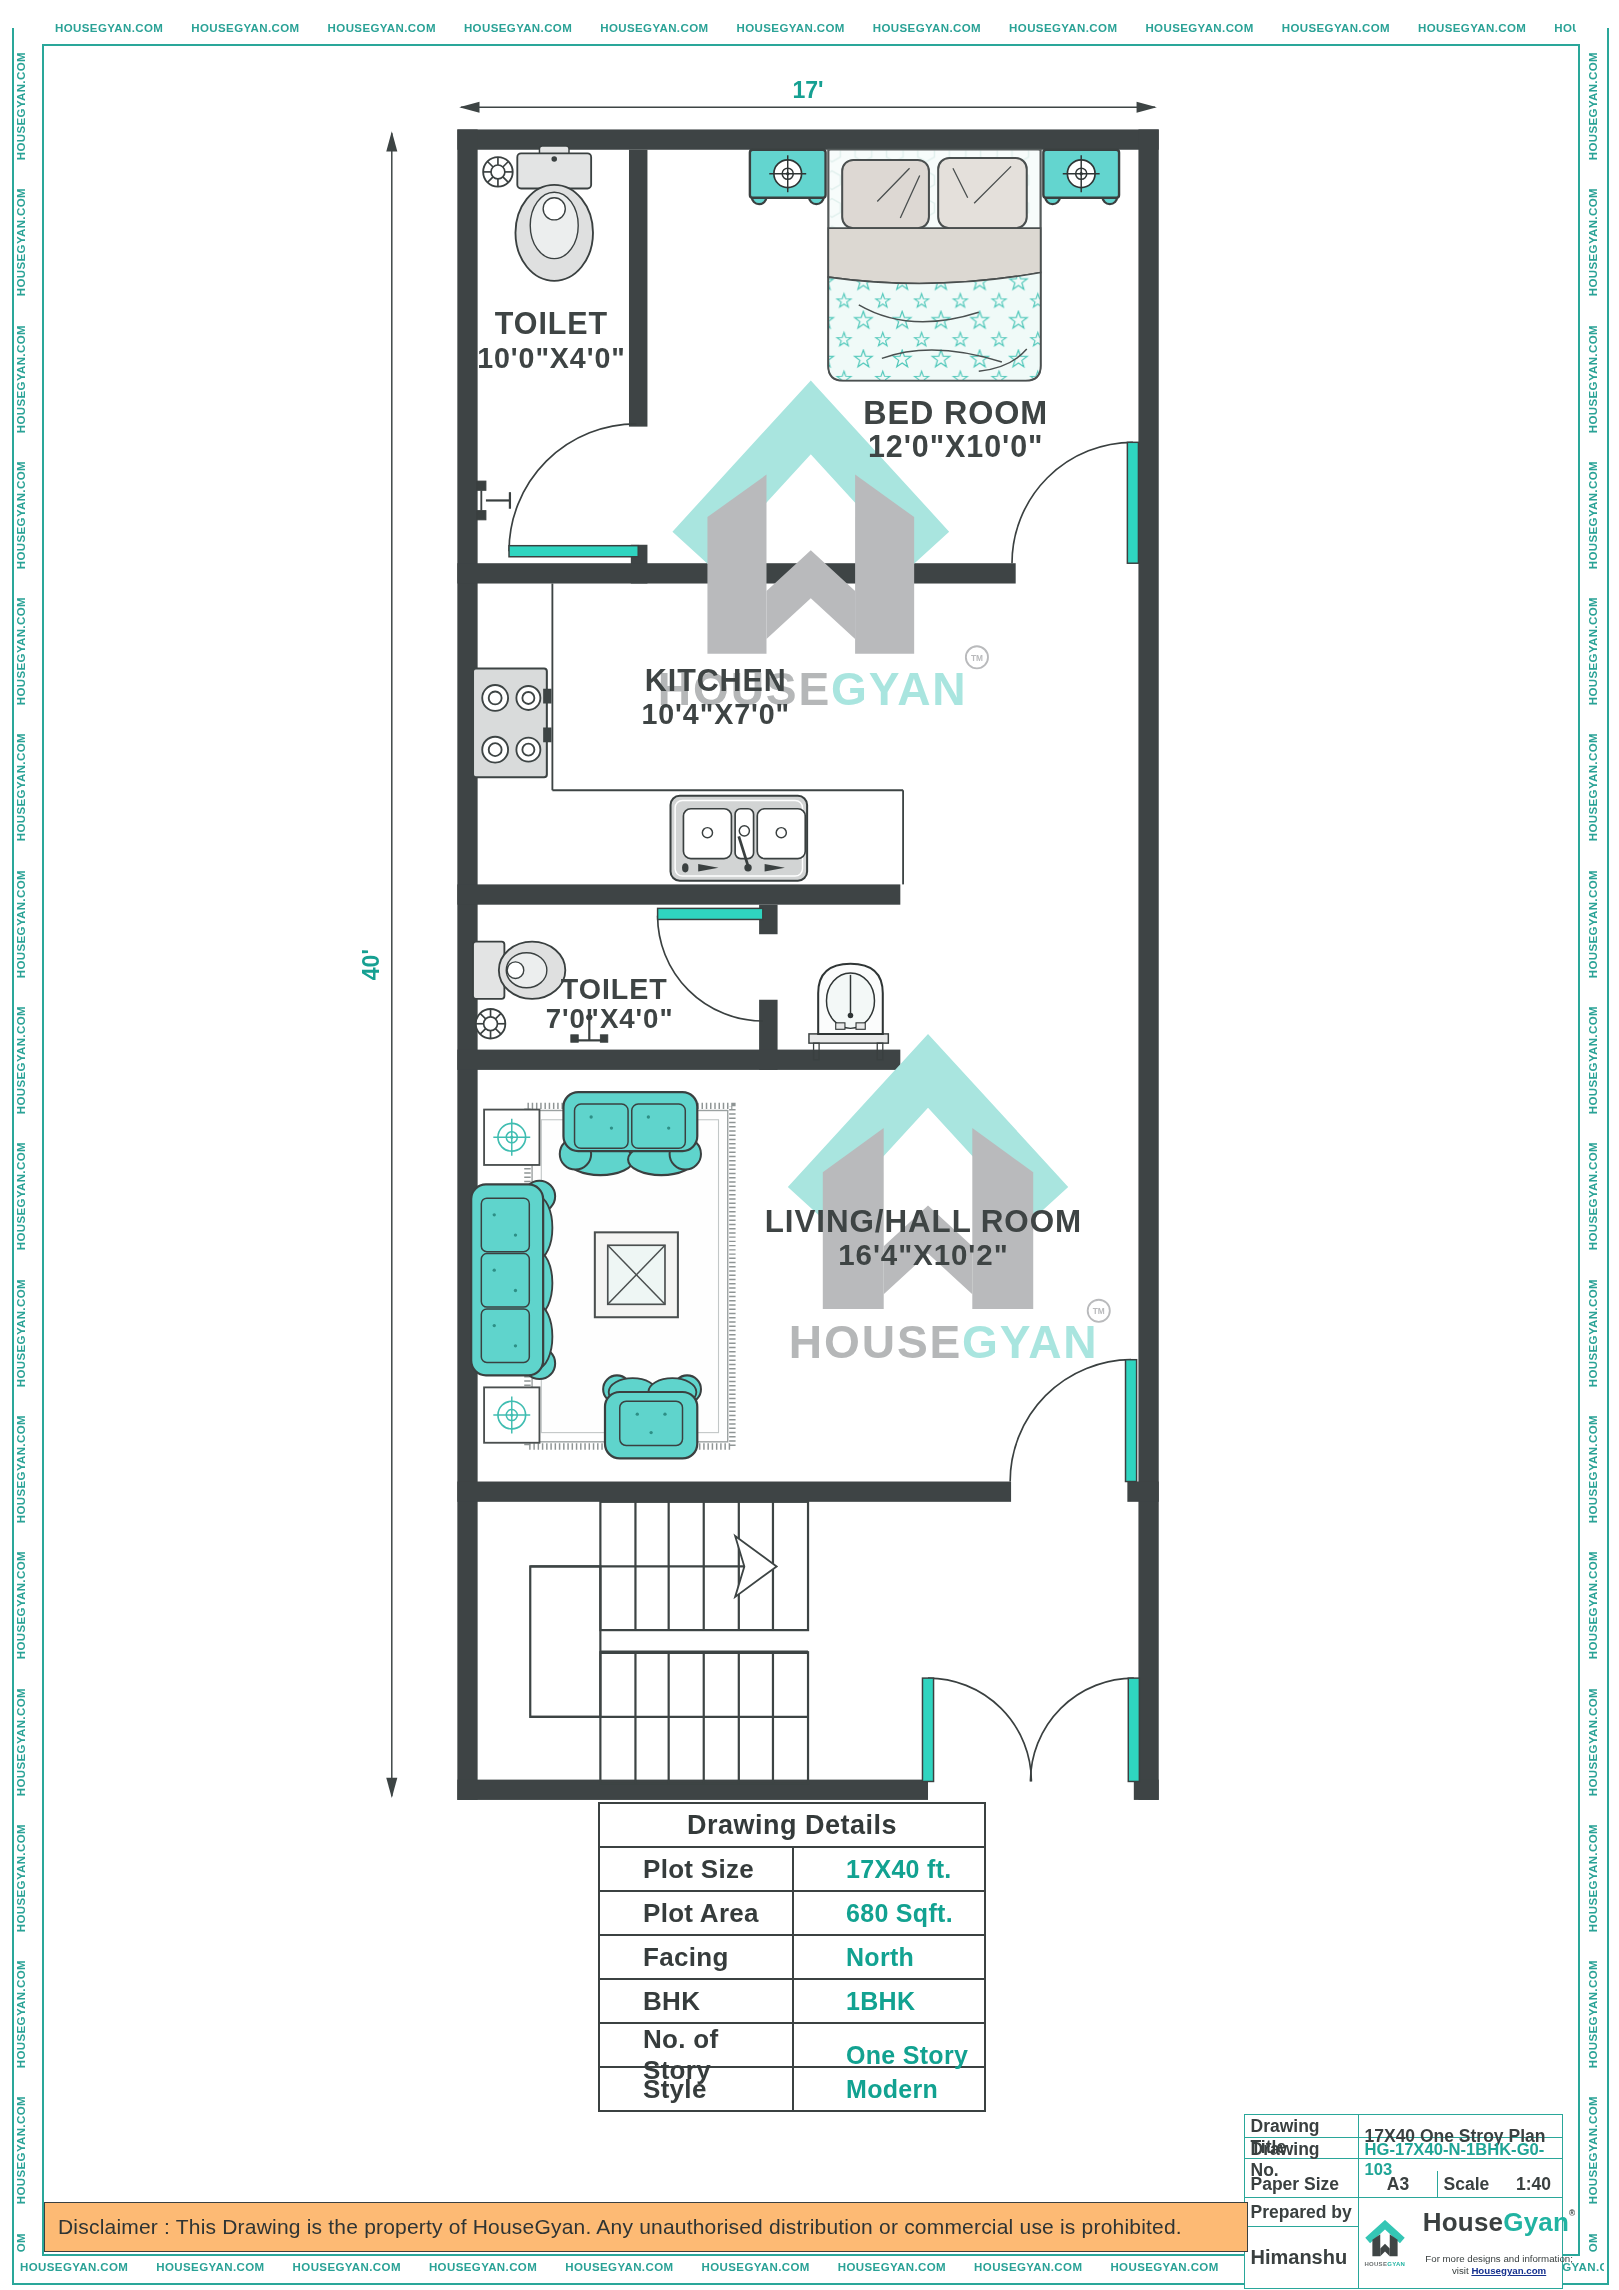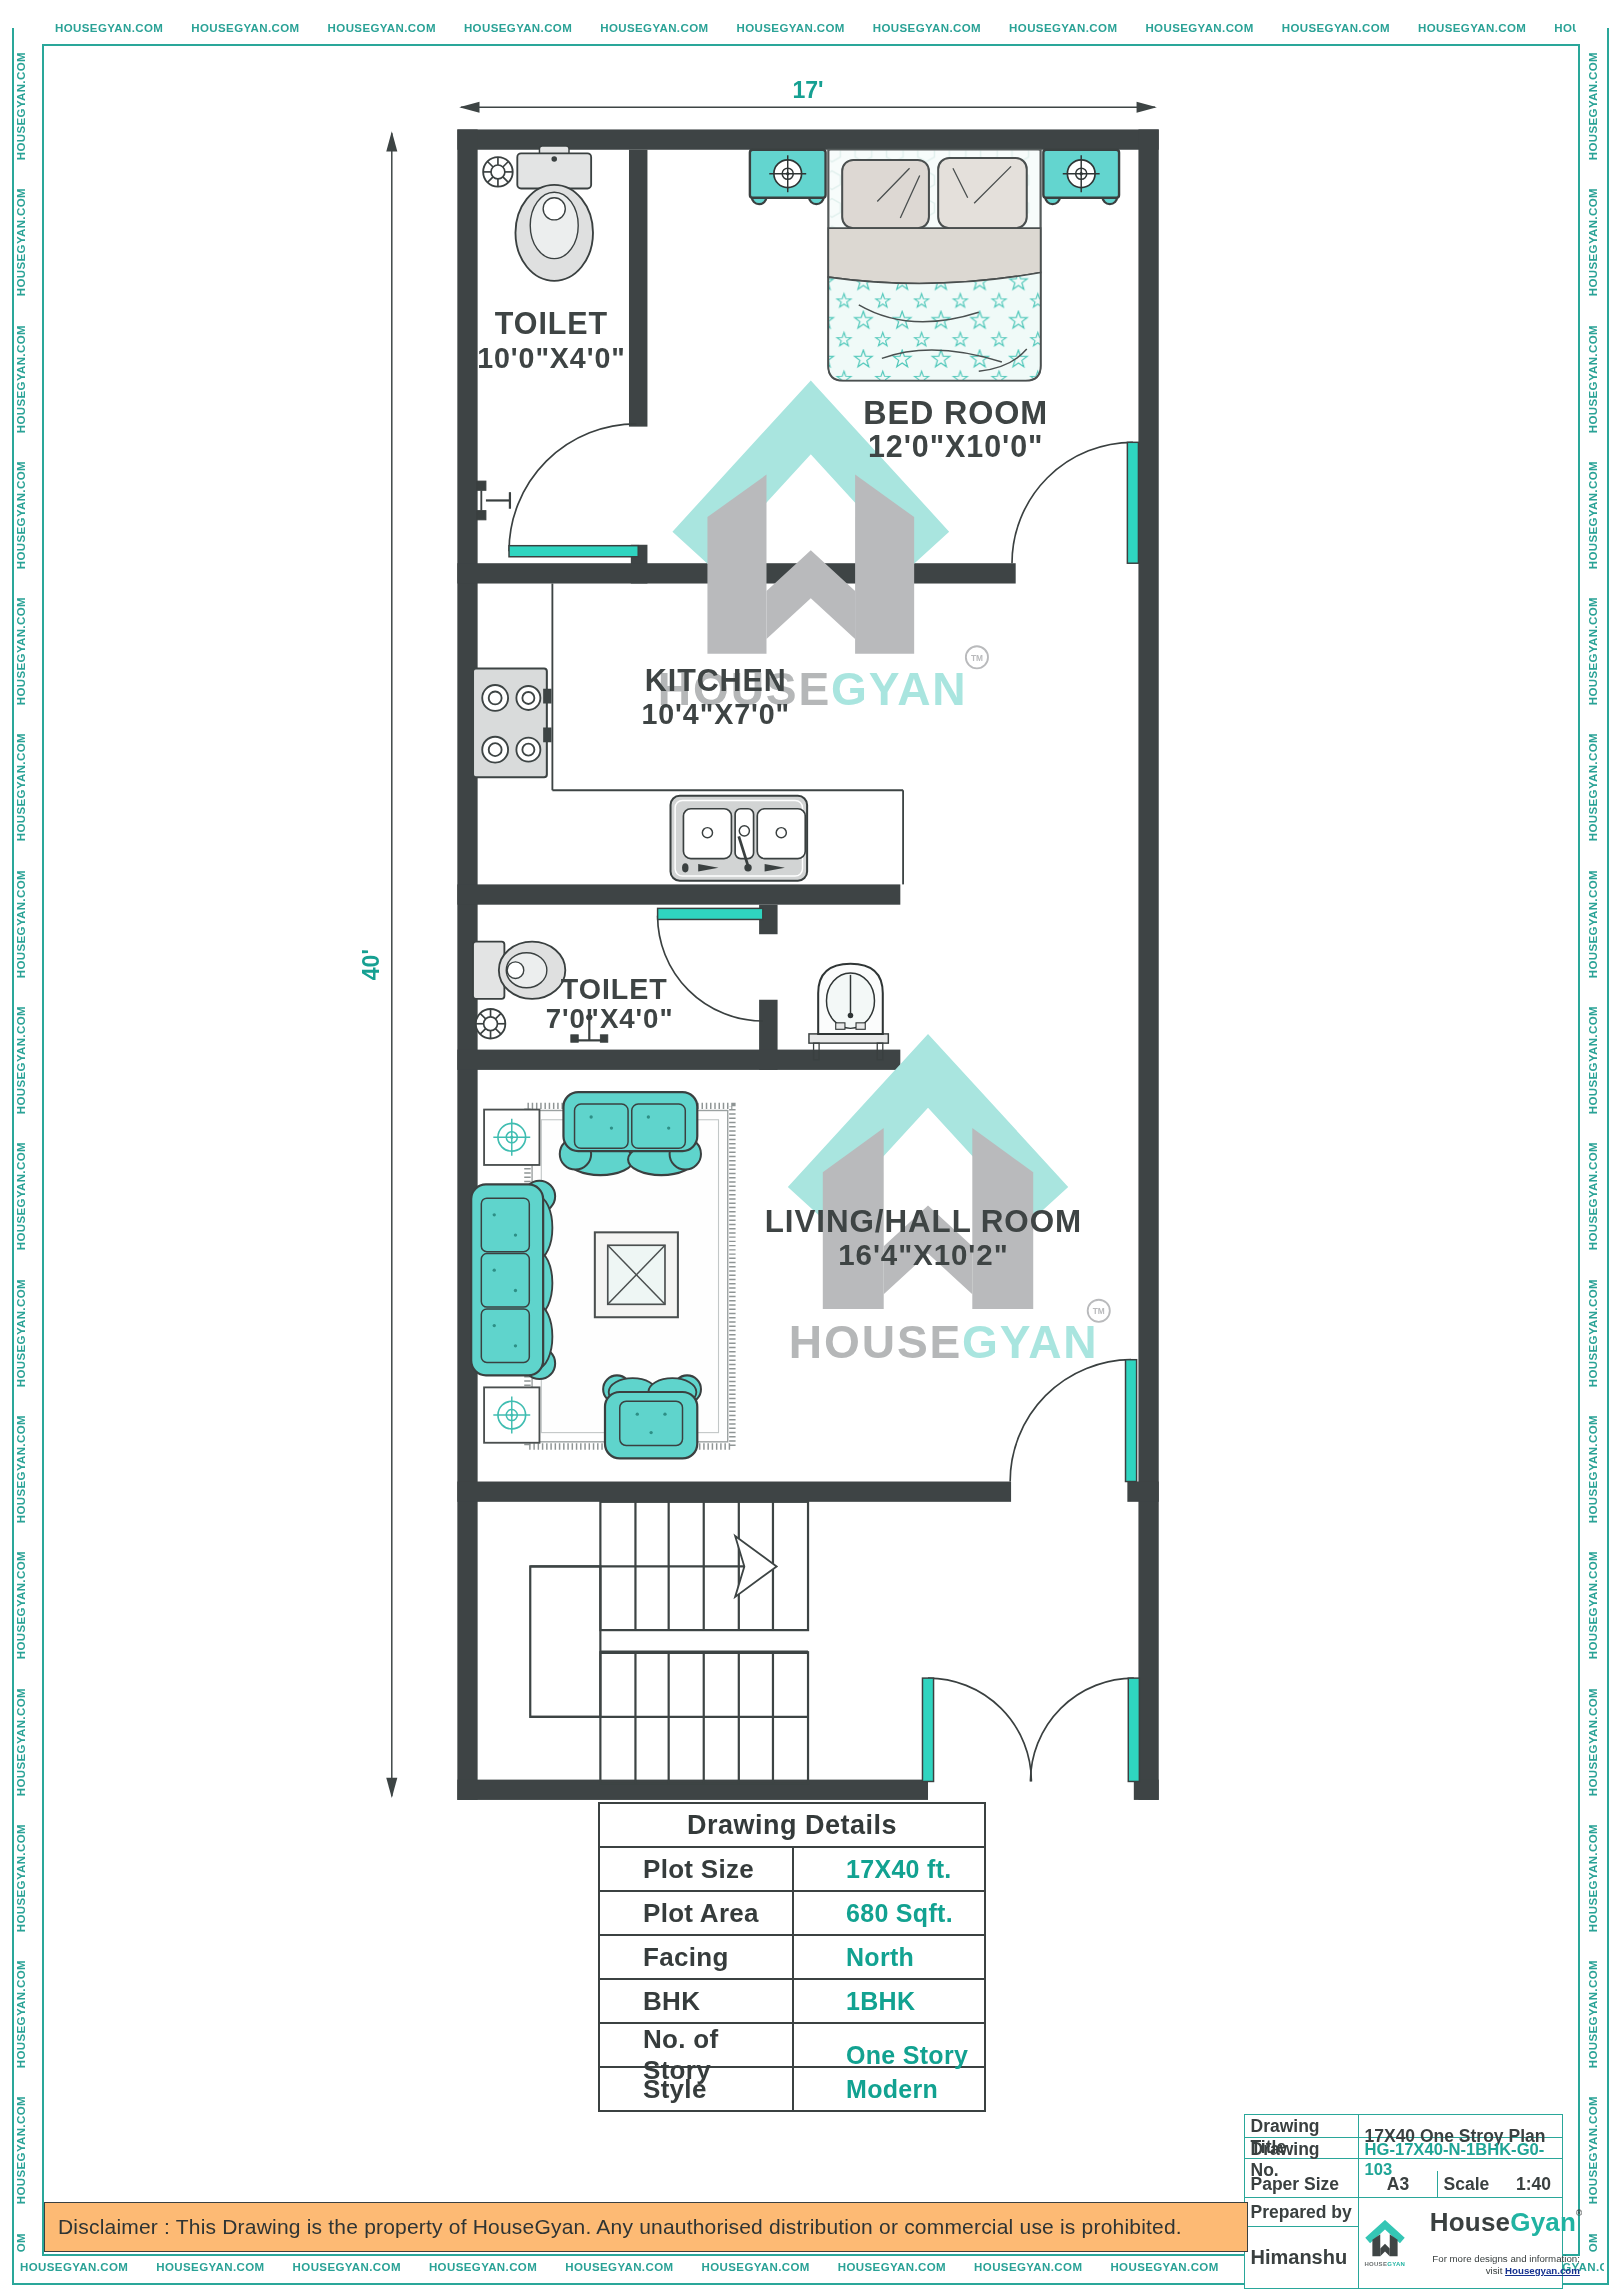--- a/index.html
+++ b/index.html
@@ -22,26 +22,26 @@
   .tb{position:absolute;left:1244px;top:2114px;width:319px;border:1.8px solid #2aa79a;box-sizing:border-box;background:#fff;font-size:17.5px;color:#3a4040;}
   .tb-row{display:grid;grid-template-columns:114px 1fr;border-bottom:1.8px solid #2aa79a;}
   .tb-cell{padding:0.9px 5.5px;display:flex;align-items:center;box-sizing:border-box;}
   .tb-lab{border-right:1.8px solid #2aa79a;font-weight:600;}
   .tb-val{font-weight:600;}
   .tb-row3{display:grid;grid-template-columns:114px 79px 1fr;border-bottom:1.8px solid #2aa79a;}
   .tb-bottom{display:grid;grid-template-columns:114px 1fr;}
   .tb-left2{display:flex;flex-direction:column;border-right:1.8px solid #2aa79a;}
   .tb-prep{height:28px;border-bottom:1.8px solid #2aa79a;display:flex;align-items:center;padding-left:5.5px;font-weight:600;}
   .tb-him{flex:1;display:flex;align-items:center;padding-left:5.5px;font-weight:600;}
-  .tb-logo{display:flex;align-items:center;justify-content:center;gap:21px;padding:3.7px 1.8px;}
+  .tb-logo{display:flex;align-items:center;justify-content:center;gap:14px;padding:3.7px 1.8px;}
   .tb-logo-txt{display:flex;flex-direction:column;align-items:center;line-height:1.05;}
   .lg-name{font-size:26px;font-weight:800;color:#3a4040;letter-spacing:0.2px;}
   .lg-name .gy{color:#21b3a2;}
   .lg-reg{font-size:8.3px;vertical-align:top;color:#3a4040;}
-  .lg-tag{font-size:9.7px;color:#3a4040;margin-top:17px;text-align:right;line-height:1.25;}
+  .lg-tag{font-size:9.7px;color:#3a4040;margin-top:17px;text-align:center;line-height:1.25;}
   .lg-link{color:#15308f;font-weight:700;text-decoration:underline;}
   .lg-iconwrap{display:flex;flex-direction:column;align-items:center;}
   .lg-mini{font-size:6px;font-weight:800;letter-spacing:0.3px;color:#6a7070;}
   .lg-mini .gy{color:#21b3a2;}
   
   .disc{position:absolute;left:44px;top:2202px;width:1204px;height:50px;border:1.8px solid #3a4040;box-sizing:border-box;
         display:flex;align-items:center;padding-left:13px;font-size:21px;font-weight:500;color:#2e3434;letter-spacing:0.2px;background:#fdba74;}
   svg text{font-family:"Liberation Sans",sans-serif;}
 </style>
 </head>

